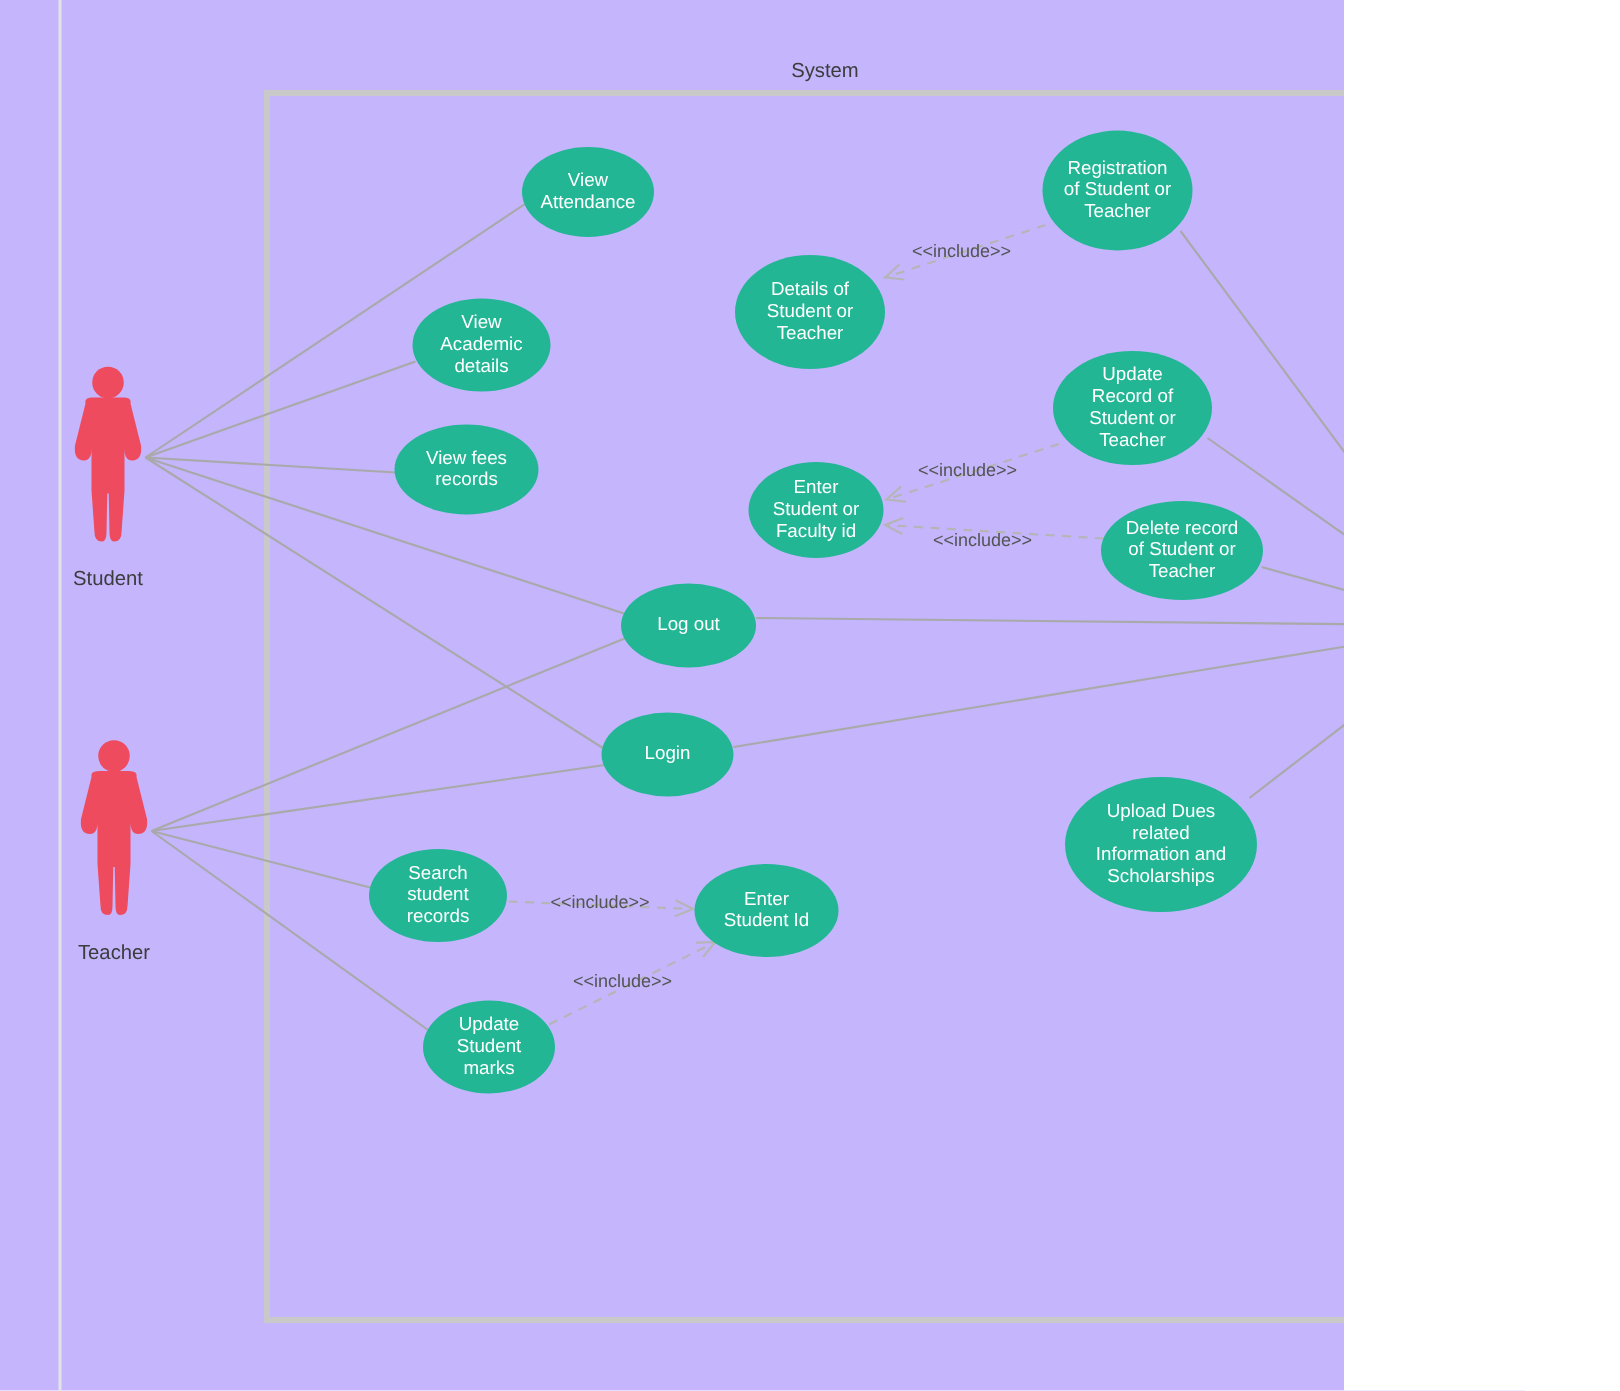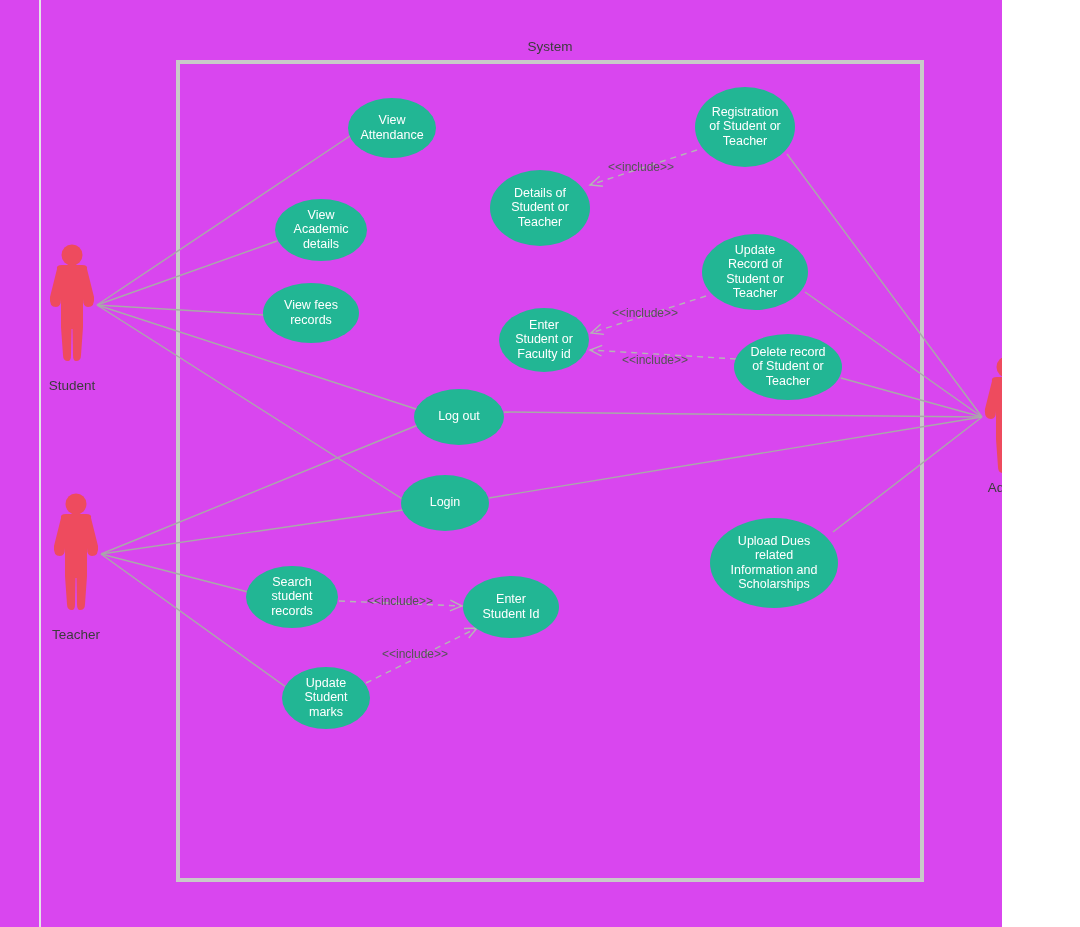--- a/index.html
+++ b/index.html
@@ -6,23 +6,23 @@
     margin: 0;
     padding: 0;
     background: #ffffff;
   }
   body {
     font-family: "Liberation Sans", sans-serif;
     -webkit-font-smoothing: antialiased;
   }
   #canvas {
     position: relative;
-    width: 1002px;
+    width: 896px;
     height: 927px;
-    background: #d946ef;
+    background: #c4b5fd;
     overflow: hidden;
   }
   #diagram-svg {
     position: absolute;
     top: 0;
     left: 0;
     width: 1080px;
     height: 927px;
   }
   .guide-line {

